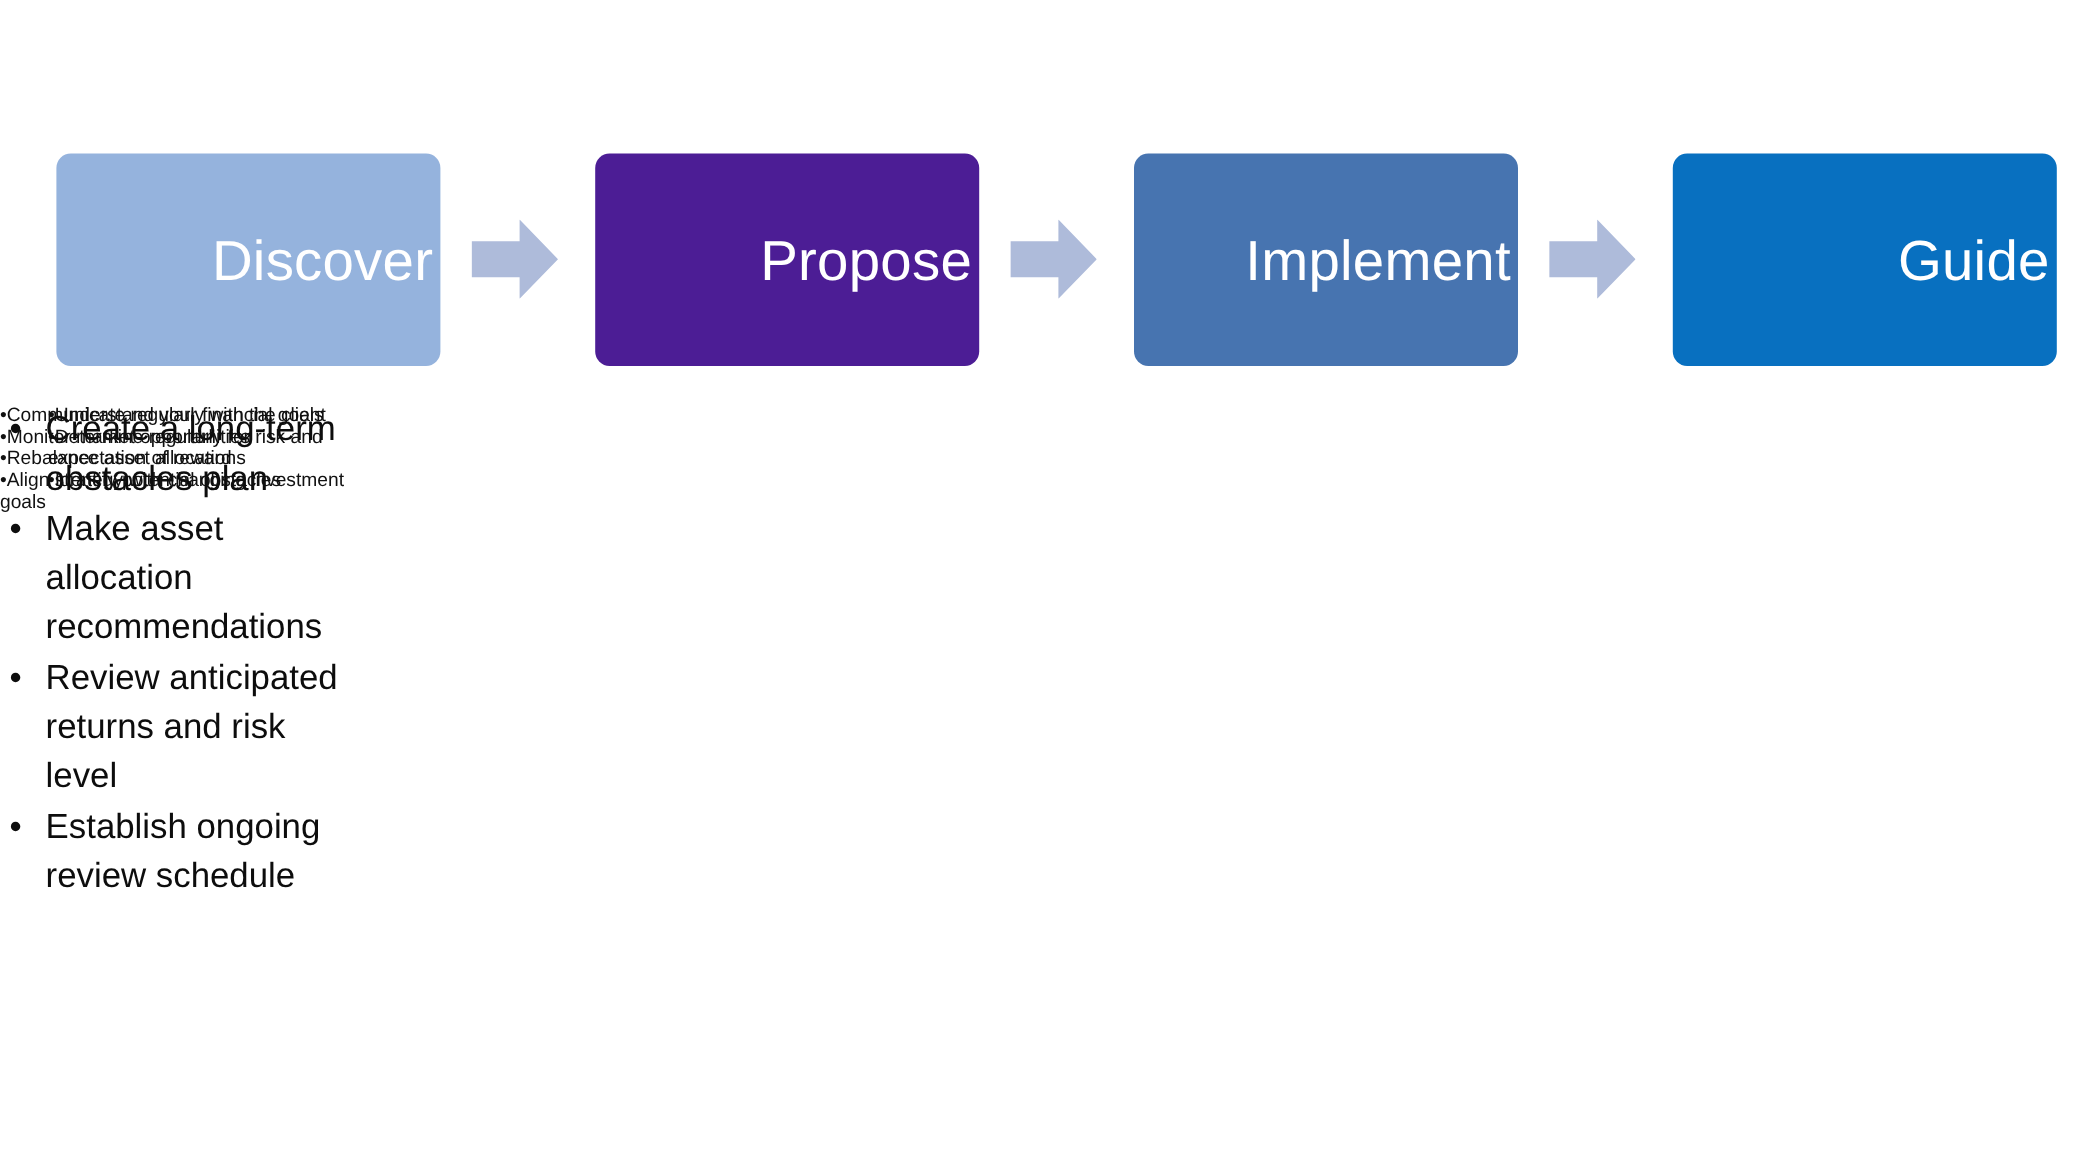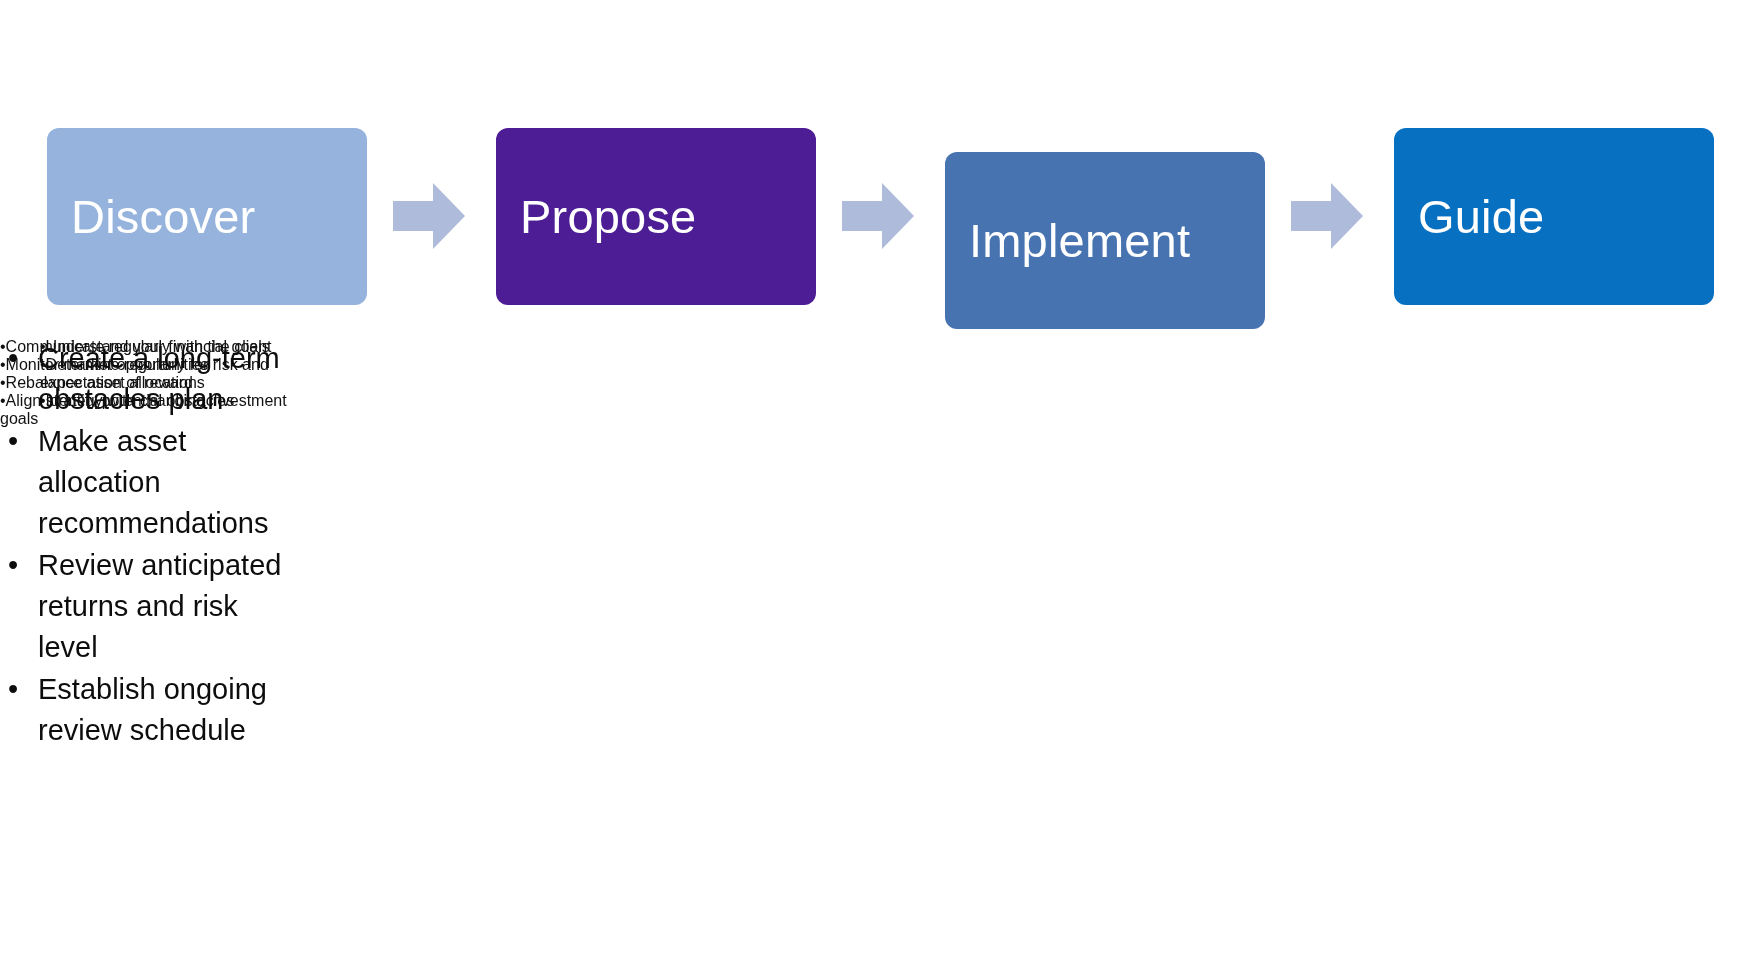--- a/index.html
+++ b/index.html
@@ -33,32 +33,32 @@
   }
 
   .stage {
     position: absolute;
     top: 128px;
     width: 320px;
   }
 
   .stage-1 { left: 47px;   }
   .stage-2 { left: 496px;  }
-  .stage-3 { left: 945px; margin-top: 24px;  }
+  .stage-3 { left: 945px;  }
   .stage-4 { left: 1394px; border-radius: 18px; }
 
   .stage-box {
     width: 320px;
     height: 177px;
     border-radius: 12px;
     display: flex;
     align-items: center;
-    justify-content: flex-start;
+    justify-content: flex-end;
     box-sizing: border-box;
-    padding: 0 24px;
+    padding: 0 6px;
   }
 
   .stage-label {
     color: #ffffff;
     font-size: 47px;
     font-weight: 400;
     line-height: 1.05;
     letter-spacing: 0.2px;
     text-align: center;
     white-space: nowrap;

